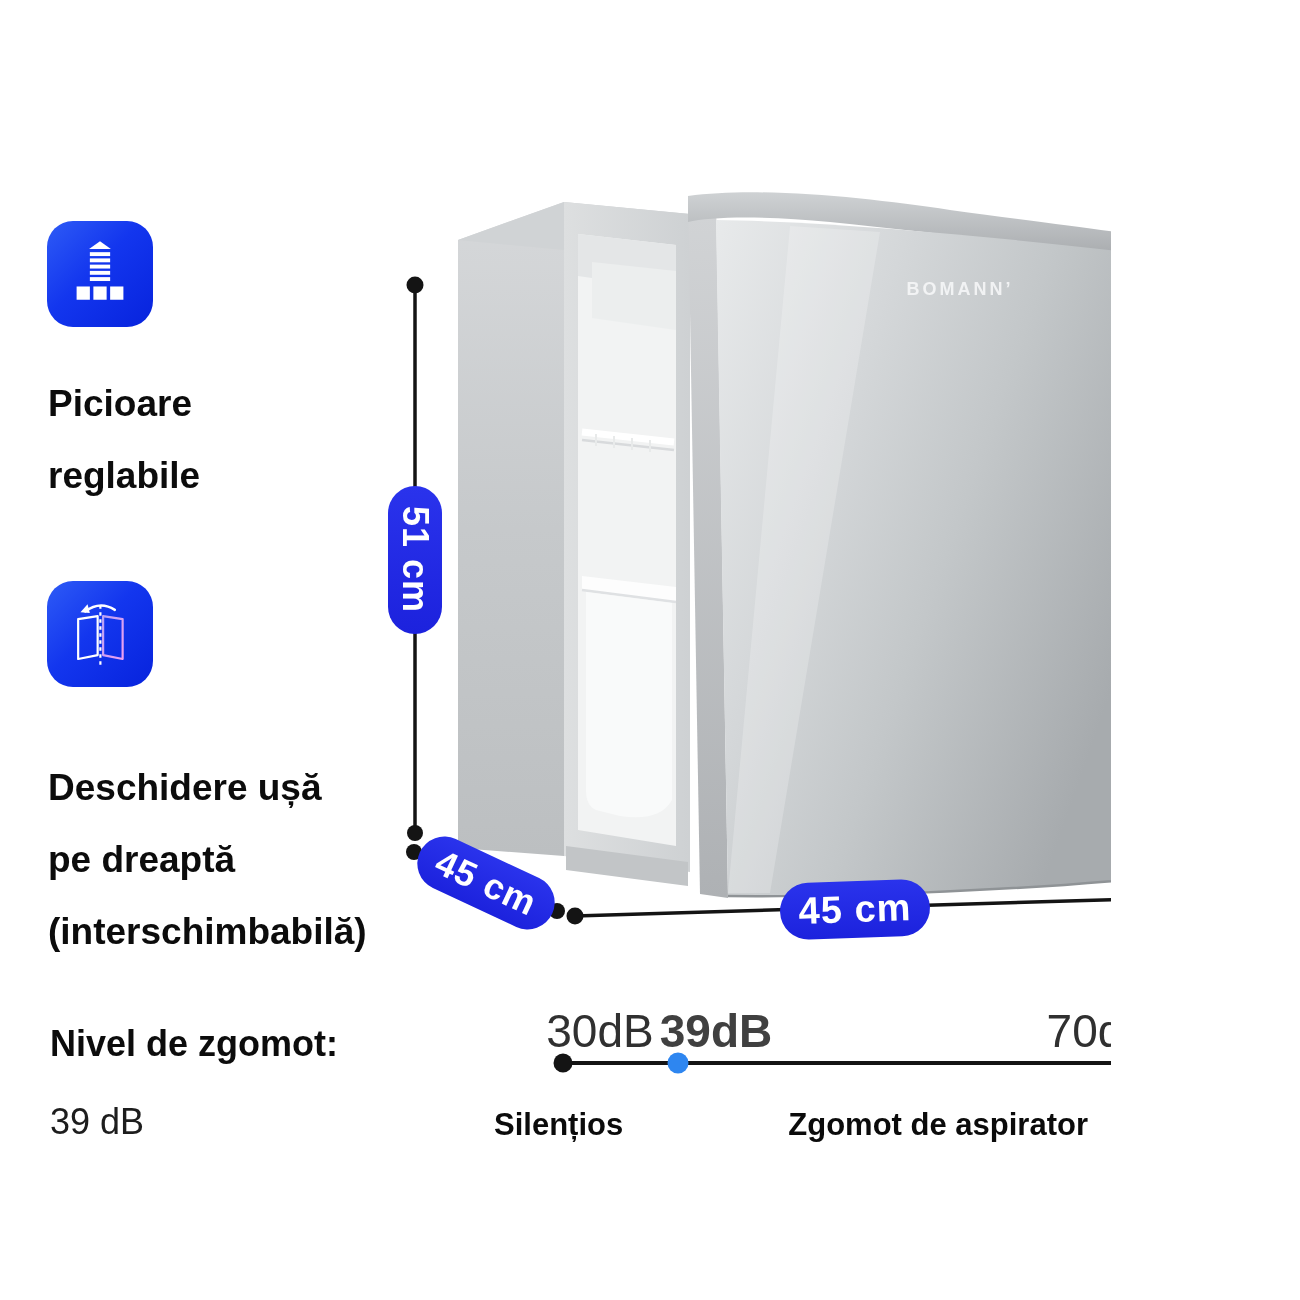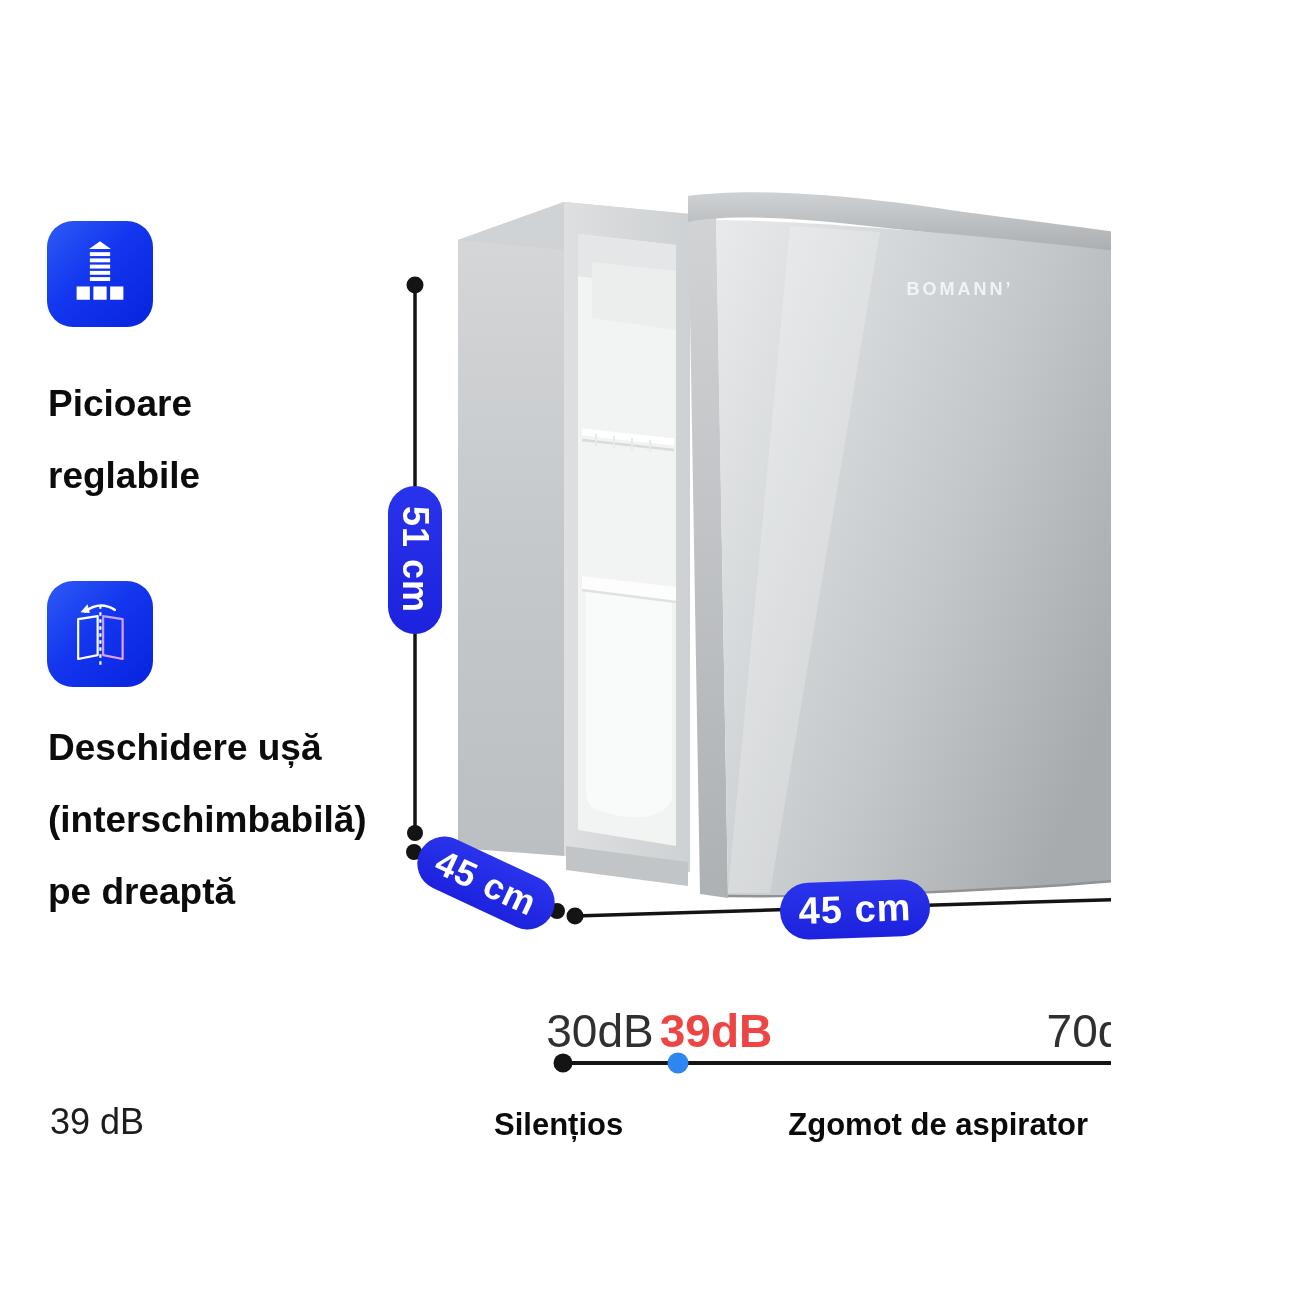--- a/index.html
+++ b/index.html
@@ -28,21 +28,21 @@
     color:#ffffff;font-weight:700;white-space:nowrap;
   }
   .pill-h{width:54px;height:148px;font-size:36px;}
   .pill-h span{writing-mode:vertical-rl;letter-spacing:1px;}
   .pill-w{width:150px;height:57px;font-size:38px;letter-spacing:1px;}
   .pill-d{width:146px;height:54px;font-size:36px;letter-spacing:1px;transform:rotate(25deg);}
   
   .noise-heading{position:absolute;left:50px;top:1023px;font-size:36px;font-weight:700;}
   .noise-value{position:absolute;left:50px;top:1077px;font-size:36px;font-weight:400;color:#1d1d1d;margin-top:24px;}
   .scale-label{position:absolute;top:1004px;width:120px;text-align:center;font-size:46px;font-weight:400;color:#303030;}
-  .scale-label.current{font-weight:700;color:#ef4444;}
+  .scale-label.current{font-weight:700;color:#404040;}
   .scale-caption{position:absolute;top:1107px;font-size:31px;font-weight:700;color:#0b0b0b;white-space:nowrap;}
 </style>
 </head>
 <body>
 
 <div id="canvas">
 
   <svg class="abs" style="left:0;top:0;" width="1300" height="1300" viewBox="0 0 1300 1300">
     <defs>
       <linearGradient id="sideGrad" x1="0" y1="0" x2="0" y2="1">
@@ -148,36 +148,37 @@
             <stop offset="1" stop-color="#ef9ff0"></stop>
         </linearGradient>
       </defs>
       <path d="M31,21 Q50,7 69,19" stroke="#ffffff" stroke-width="3.2" fill="none" stroke-linecap="round"></path>
       <polygon points="25,22 34,12 37,23" fill="#ffffff"></polygon>
       <line x1="50.5" y1="13" x2="50.5" y2="90" stroke="#ffffff" stroke-width="2.8" stroke-dasharray="4.5 4.5"></line>
       <polygon points="22,31 47,27 47,77 22,82" fill="none" stroke="#ffffff" stroke-width="2.8" stroke-linejoin="round"></polygon>
       <polygon points="54,27 79,31 79,82 54,77" fill="none" stroke="url(#pinkGrad)" stroke-width="2.8" stroke-linejoin="round"></polygon>
     </svg>
   </div>
-  <div class="feat-text" style="left:48px;top:712px;">
+  <div class="feat-text" style="left:48px;top:752px;">
     <span>Deschidere ușă</span>
+    <span>pe dreaptă</span>
     <span>(interschimbabilă)</span>
-    <span>pe dreaptă</span>
   </div>
 
   <div class="pill pill-h" style="left:388px;top:486px;">
     <span>51 cm</span>
   </div>
   <div class="pill pill-d" style="left:413px;top:856px;">
     <span>45 cm</span>
   </div>
   <div class="pill pill-w" style="left:780px;top:881px;transform:rotate(-2deg);">
     <span>45 cm</span>
   </div>
 
+  <div class="noise-heading">Nivel de zgomot:</div>
   <div class="noise-value">39 dB</div>
 
   <div class="scale-label" style="left:540px;">30dB</div>
   <div class="scale-label current" style="left:656px;">39dB</div>
   <div class="scale-label" style="left:1034px;text-align:right;">70dB</div>
 
   <div class="scale-caption" style="left:494px;">Silențios</div>
   <div class="scale-caption" style="right:23px;">Zgomot de aspirator</div>
 
 </div>

